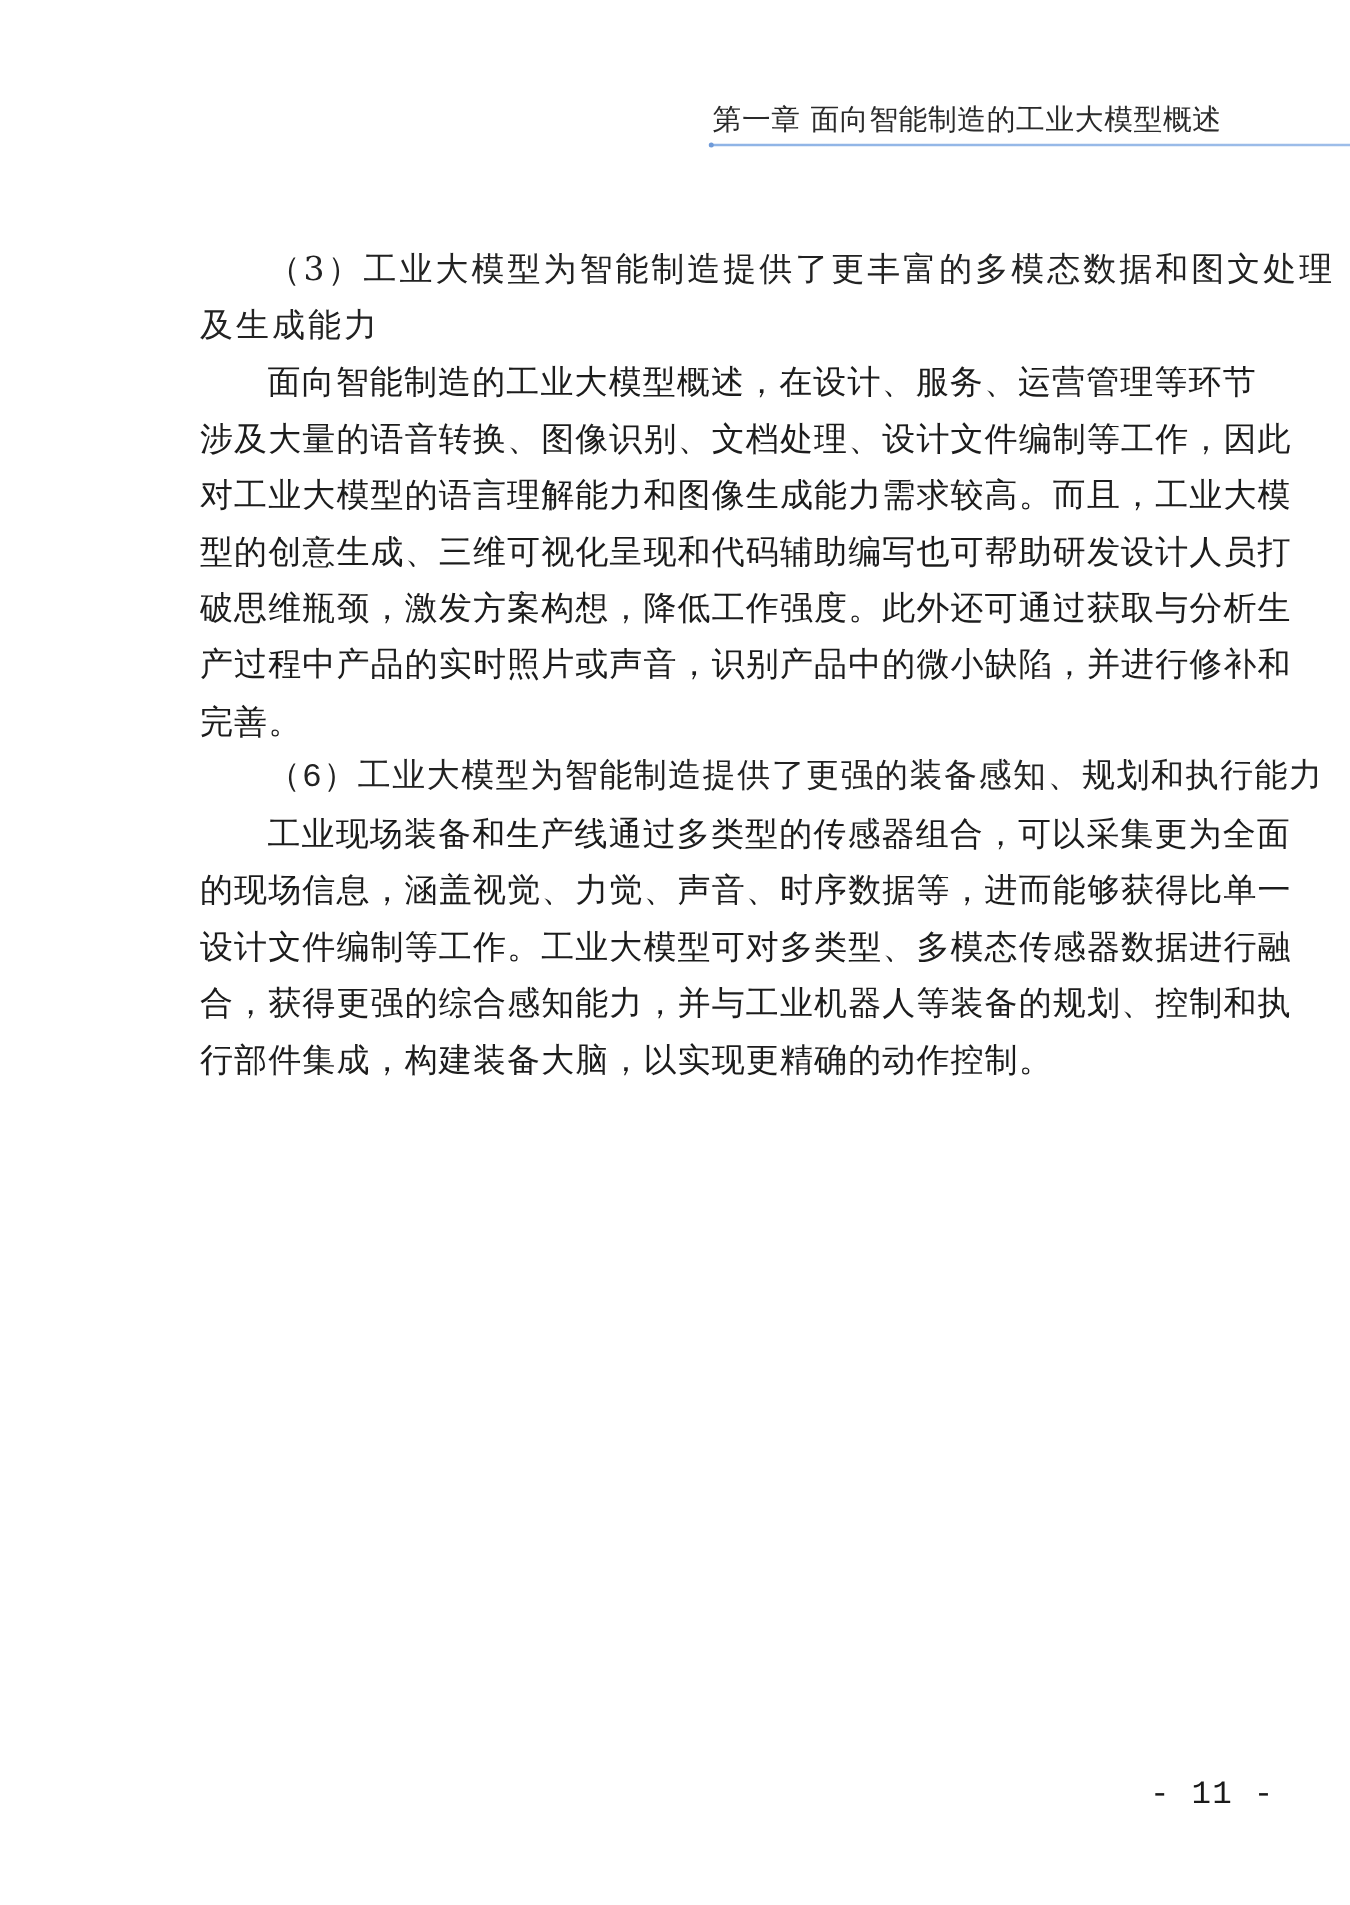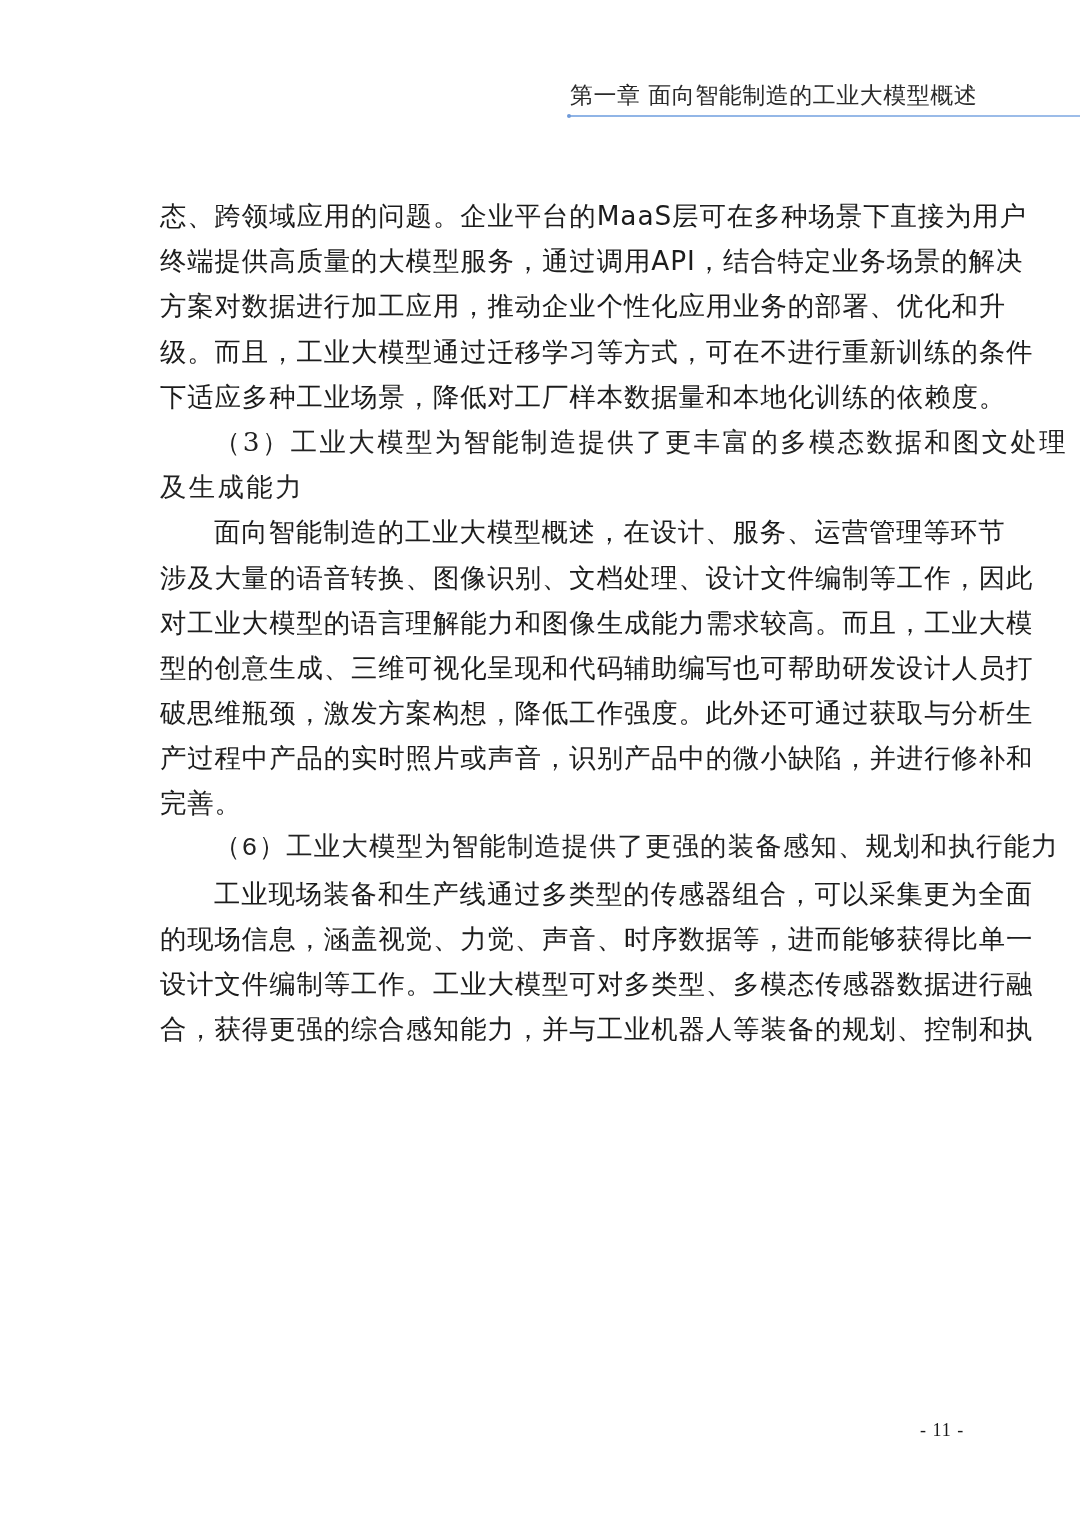--- a/index.html
+++ b/index.html
@@ -27,38 +27,31 @@
     height: 45.2px; line-height: 45.2px; font-size: 26.4px;
     white-space: nowrap; letter-spacing: 0.9px; text-align: justify;
     text-align-last: justify; color: #1c1c1c;
   }
   .line.last { text-align-last: left; }
   .line.indent { padding-left: 54px; }
   .heading-line { font-family: "DejaVu Serif", serif; color: #222; letter-spacing: 2.4px; }
   .heading-line.indent { padding-left: 54px; }
   .page-number {
     position: absolute; left: 920px; top: 1420px;
-    font-family: Liberation Serif, serif; font-size: 18px; color: #1a1a1a;
+    font-family: Liberation Mono, monospace; font-size: 26px; color: #1a1a1a;
     letter-spacing: 1px;
   }
 </style>
 </head>
 <body>
 
 <div class="running-header">第一章  面向智能制造的工业大模型概述</div>
 <div class="header-rule"></div>
 
 <div class="body-text">
-  <div>
-    <div class="line">态、跨领域应用的问题。企业平台的MaaS层可在多种场景下直接为用户</div>
-    <div class="line">终端提供高质量的大模型服务，通过调用API，结合特定业务场景的解决</div>
-    <div class="line">方案对数据进行加工应用，推动企业个性化应用业务的部署、优化和升</div>
-    <div class="line">级。而且，工业大模型通过迁移学习等方式，可在不进行重新训练的条件</div>
-    <div class="line last">下适应多种工业场景，降低对工厂样本数据量和本地化训练的依赖度。</div>
-  </div>
 
   <div>
     <div class="line heading-line indent">（3）工业大模型为智能制造提供了更丰富的多模态数据和图文处理</div>
     <div class="line heading-line last">及生成能力</div>
   </div>
 
   <div>
     <div class="line indent">面向智能制造的工业大模型概述，在设计、服务、运营管理等环节</div>
     <div class="line">涉及大量的语音转换、图像识别、文档处理、设计文件编制等工作，因此</div>
     <div class="line">对工业大模型的语言理解能力和图像生成能力需求较高。而且，工业大模</div>
@@ -70,16 +63,17 @@
 
   <div>
     <div class="line heading-line indent last" style="letter-spacing:1.2px;font-family:Liberation Mono, monospace;">（6）工业大模型为智能制造提供了更强的装备感知、规划和执行能力</div>
   </div>
 
   <div>
     <div class="line indent">工业现场装备和生产线通过多类型的传感器组合，可以采集更为全面</div>
     <div class="line">的现场信息，涵盖视觉、力觉、声音、时序数据等，进而能够获得比单一</div>
     <div class="line">设计文件编制等工作。工业大模型可对多类型、多模态传感器数据进行融</div>
     <div class="line">合，获得更强的综合感知能力，并与工业机器人等装备的规划、控制和执</div>
+    <div class="line last">行部件集成，构建装备大脑，以实现更精确的动作控制。</div>
   </div>
 </div>
 
 <div class="page-number">- 11 -</div>
 
 </body></html>

